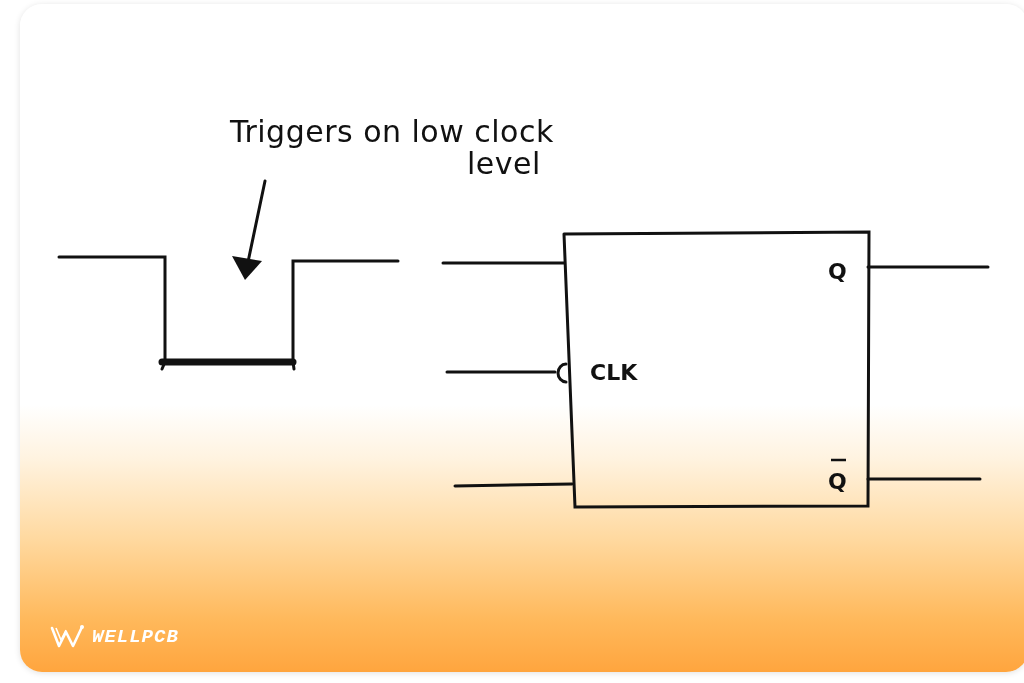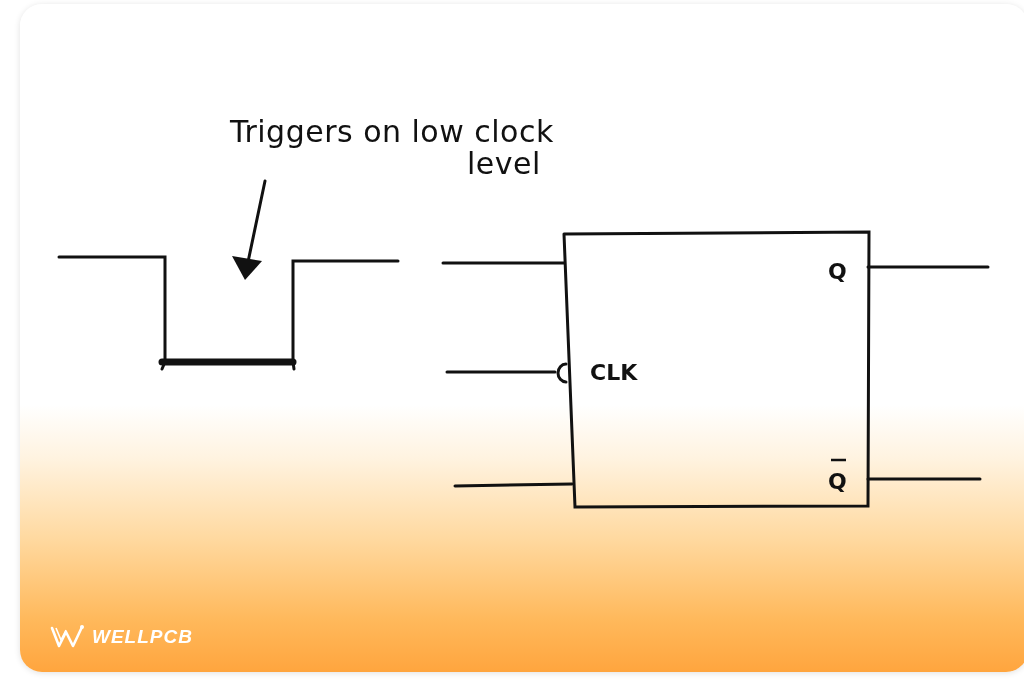--- a/index.html
+++ b/index.html
@@ -12,21 +12,21 @@
       overflow: hidden;
     }
     svg.diagram { position: absolute; left: 0; top: 0; }
     .hand { font-family: "DejaVu Sans", sans-serif; fill: #111; }
     .caption-line { font-size: 30px; letter-spacing: 0.5px; }
     .pin-label { font-size: 22px; font-weight: bold; }
     .logo {
       position: absolute; left: 30px; top: 620px; display: flex; align-items: center; gap: 6px;
       color: #ffffff;
     }
-    .logo-text { font-family: Liberation Sans, sans-serif; font-weight: bold; font-style: italic; font-size: 19px; letter-spacing: 1px; }
+    .logo-text { font-family: Liberation Mono, monospace; font-weight: bold; font-style: italic; font-size: 19px; letter-spacing: 1px; }
   </style>
 </head>
 <body>
 
 <div class="card">
   <svg class="diagram" width="1024" height="683" viewBox="0 0 1024 683">
 
     <text class="hand caption-line" x="210" y="138">Triggers on low clock</text>
     <text class="hand caption-line" x="447" y="170">level</text>
 

